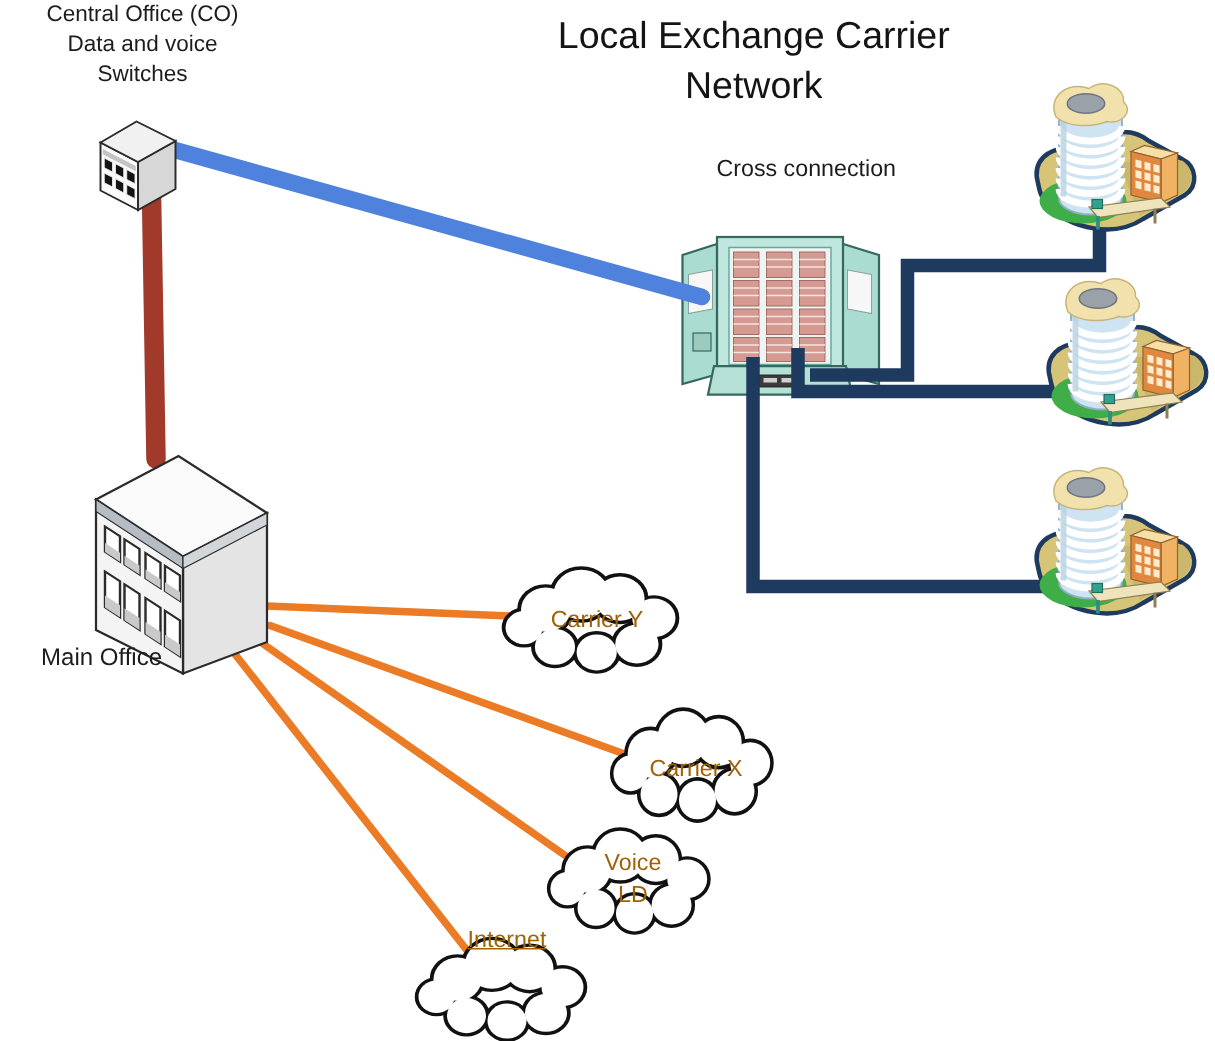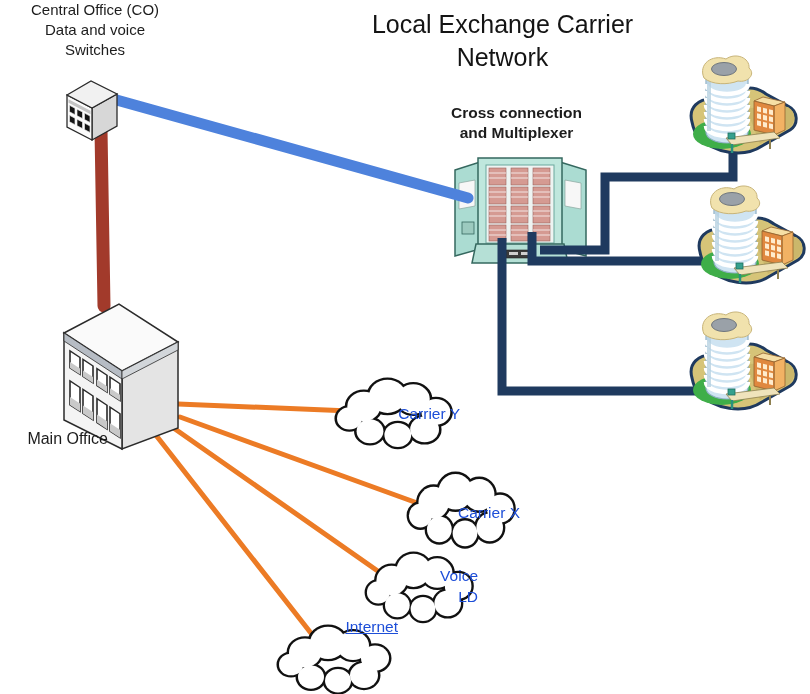--- a/index.html
+++ b/index.html
@@ -4,21 +4,21 @@
 <style>
   html,body{margin:0;padding:0;background:#fff;}
   #canvas{position:relative;width:810px;height:694px;background:#ffffff;overflow:hidden;
           font-family:"Liberation Sans", sans-serif;}
   #diagram-svg{position:absolute;left:0;top:0;z-index:1;}
   .lbl{position:absolute;z-index:2;text-align:center;color:#1c1c1c;}
   .lbl div{white-space:nowrap;}
   .node-lbl{font-size:15px;line-height:20px;}
   .title-lbl{font-size:25px;line-height:33px;color:#141414;}
   .office-lbl{font-size:16px;line-height:22px;text-align:right;}
-  .cloud-lbl{font-size:15.5px;line-height:21px;color:#1d4ed8;text-align:right;}
+  .cloud-lbl{font-size:15.5px;line-height:21px;color:#a16207;}
 </style>
 </head>
 <body>
 
 <div id="canvas">
 
   <svg id="diagram-svg" width="810" height="694" viewBox="0 0 810 694">
 
     <defs>
 
@@ -208,23 +208,22 @@
     <div>Central Office (CO)</div>
     <div>Data and voice</div>
     <div>Switches</div>
   </div>
 
   <div class="lbl title-lbl" style="left:335px;top:8px;width:335px;">
     <div>Local Exchange Carrier</div>
     <div>Network</div>
   </div>
 
-  <div class="lbl node-lbl" style="left:429px;top:103px;width:175px;font-size:15.5px;line-height:20px;font-weight:bold;">
+  <div class="lbl node-lbl" style="left:450px;top:103px;width:175px;font-size:15.5px;line-height:20px;">
     <div>Cross connection</div>
-    <div>and Multiplexer</div>
   </div>
 
   <div class="lbl office-lbl" style="left:0;top:428px;width:108px;">
     <div>Main Office</div>
   </div>
 
   <div class="lbl cloud-lbl" style="left:336px;top:403px;width:124px;">
     <div>Carrier Y</div>
   </div>
   <div class="lbl cloud-lbl" style="left:366px;top:565px;width:112px;">

